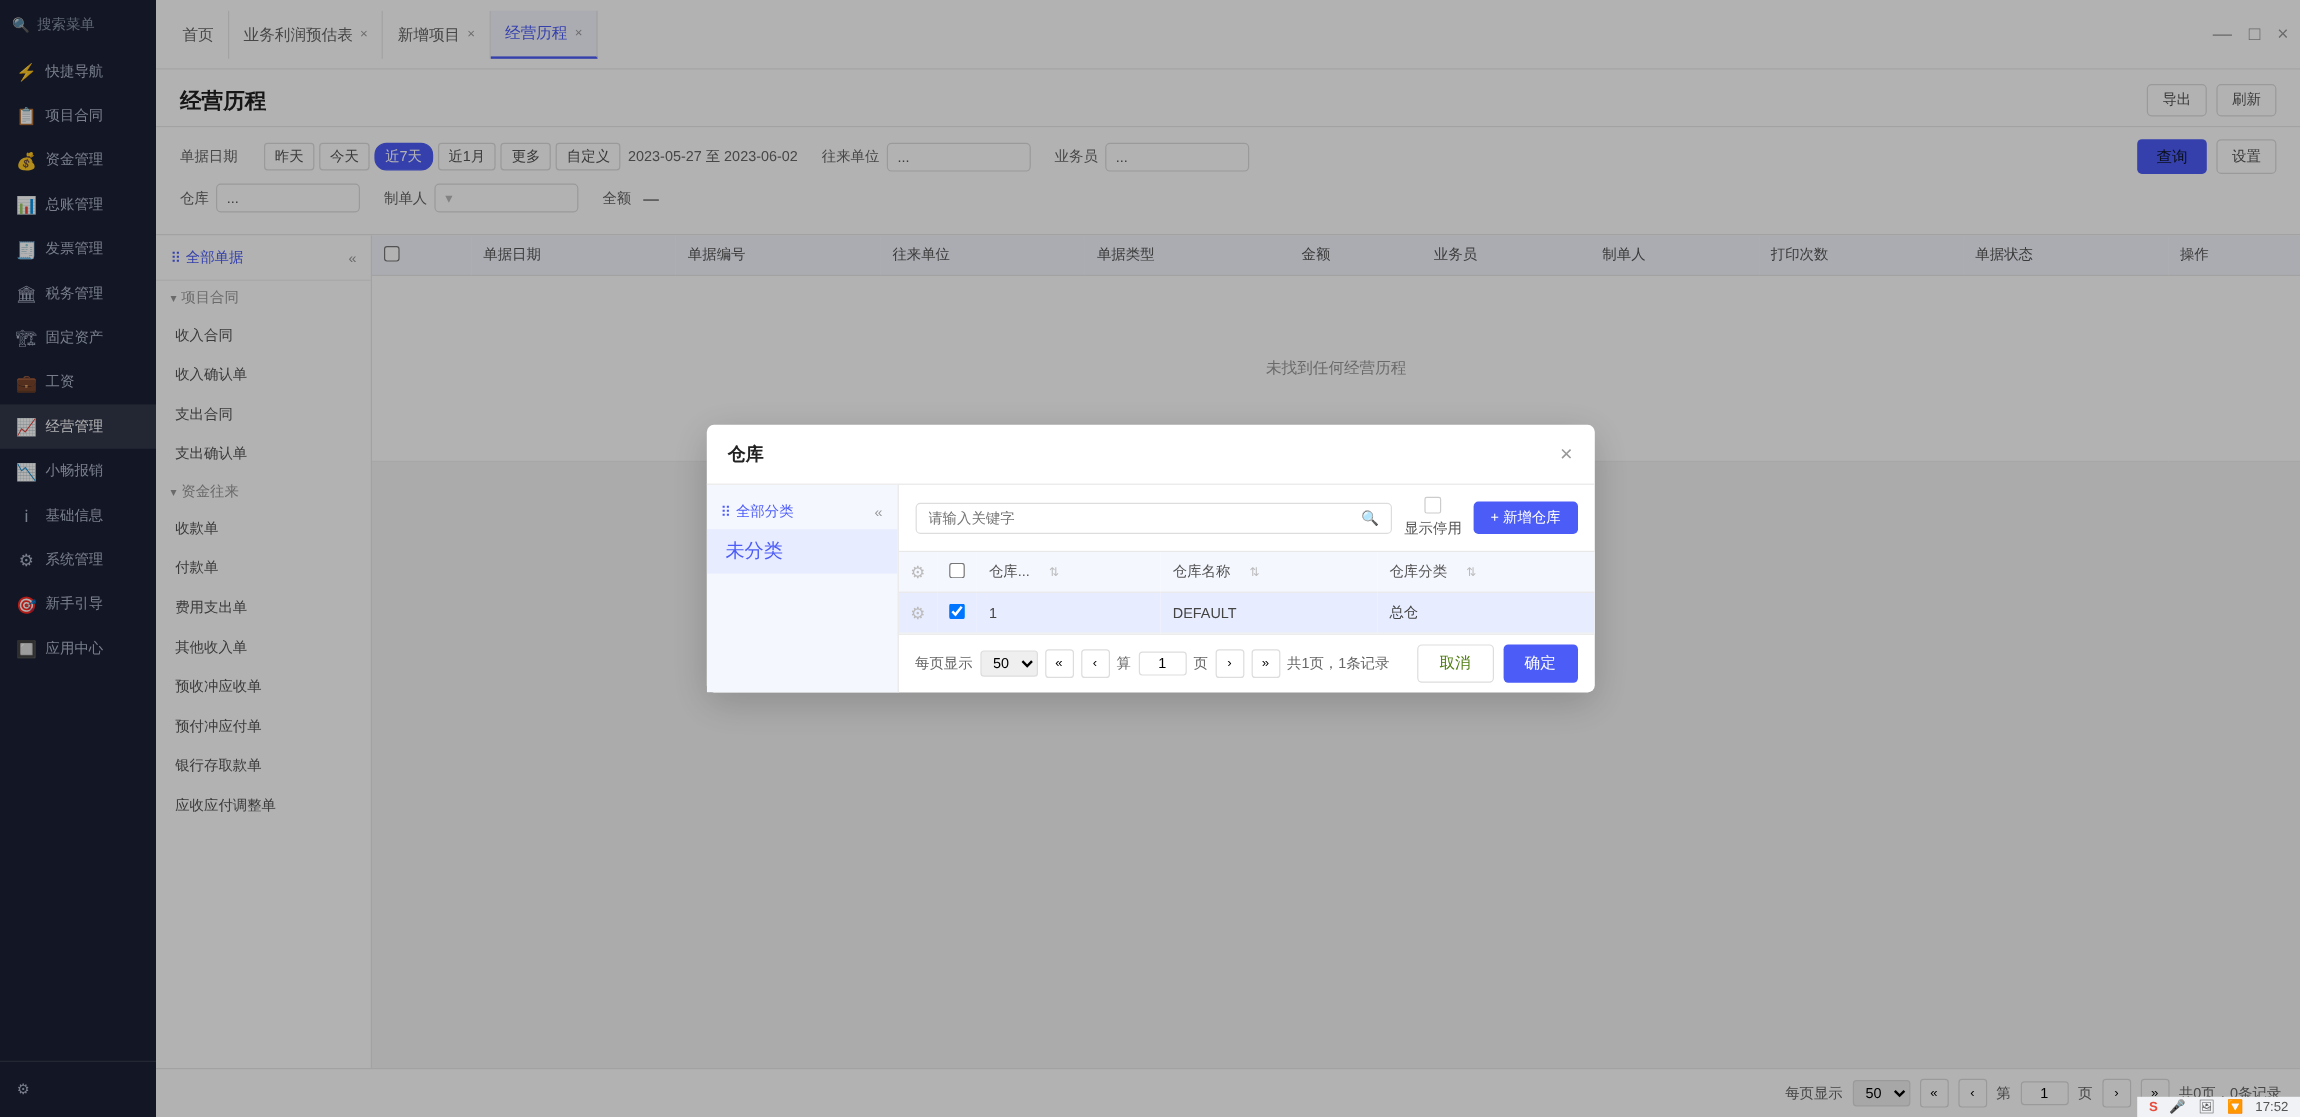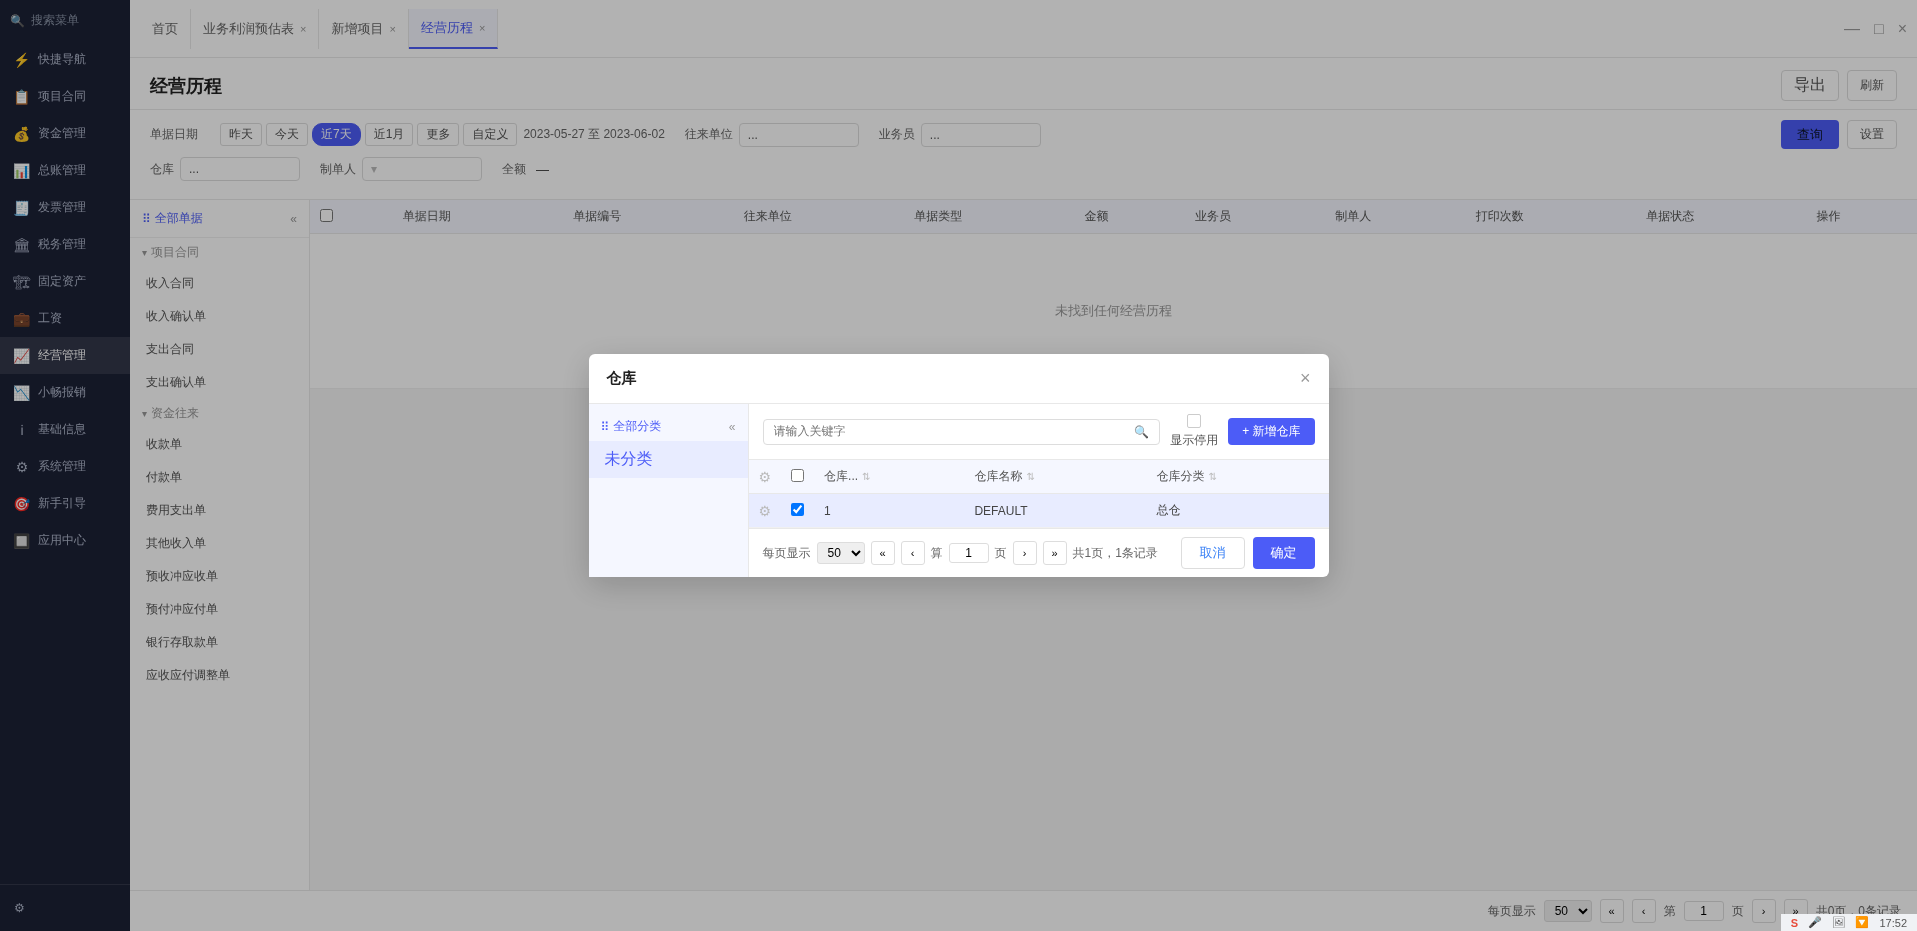--- a/index.html
+++ b/index.html
@@ -24,21 +24,21 @@
     .tab-bar { background: #fff; display: flex; align-items: center; border-bottom: 1px solid #e8e8e8; padding: 0 10px; height: 58px; flex-shrink: 0; }
     .tab { display: flex; align-items: center; padding: 0 12px; height: 40px; cursor: pointer; font-size: 13px; color: #666; border-right: 1px solid #e8e8e8; gap: 6px; }
     .tab.active { color: #4c5cf7; border-bottom: 2px solid #4c5cf7; background: #f5f6ff; }
     .tab-close { font-size: 11px; color: #999; cursor: pointer; }
     .window-controls { margin-left: auto; display: flex; gap: 8px; }
 
     
     .page-header { display: flex; align-items: center; padding: 12px 20px 8px; background: #fff; border-bottom: 1px solid #e8e8e8; flex-shrink: 0; }
     .page-title { font-size: 18px; font-weight: 600; color: #222; }
     .page-actions { margin-left: auto; display: flex; gap: 8px; }
-    .btn-export { background: transparent; border: 1px solid #ddd; padding: 4px 12px; border-radius: 4px; cursor: pointer; font-size: 16px; color: #555; }
+    .btn-export { background: transparent; border: 1px solid #ddd; padding: 4px 12px; border-radius: 4px; cursor: pointer; font-size: 12px; color: #555; }
     .btn-refresh { background: transparent; border: 1px solid #ddd; padding: 4px 12px; border-radius: 4px; cursor: pointer; font-size: 12px; color: #555; }
 
     
     .filter-area { background: #fff; padding: 10px 20px; border-bottom: 1px solid #e8e8e8; flex-shrink: 0; }
     .filter-row { display: flex; align-items: center; gap: 20px; margin-bottom: 8px; flex-wrap: wrap; }
     .filter-item { display: flex; align-items: center; gap: 6px; }
     .filter-label { font-size: 12px; color: #666; white-space: nowrap; }
     .filter-date-btns { display: flex; gap: 4px; padding-left: 16px; }
     .date-btn { padding: 2px 8px; border: 1px solid #ddd; border-radius: 3px; background: transparent; cursor: pointer; font-size: 12px; color: #555; }
     .date-btn.active { background: #4c5cf7; color: #fff; border-color: #4c5cf7; border-radius: 10px; }
@@ -79,37 +79,37 @@
     .modal-title { font-size: 15px; font-weight: 600; color: #222; }
     .modal-close { cursor: pointer; color: #999; font-size: 18px; }
     .modal-body { display: flex; flex: 1; overflow: hidden; }
     .modal-left { width: 160px; background: #f5f7ff; border-right: 1px solid #e8e8e8; padding: 8px 0; flex-shrink: 0; }
     .modal-left-header { display: flex; align-items: center; justify-content: space-between; padding: 6px 12px; font-size: 12px; color: #4c5cf7; }
     .modal-left-item { padding: 8px 16px; font-size: 16px; color: #333; cursor: pointer; }
     .modal-left-item.active { background: #e8ecff; color: #4c5cf7; }
     .modal-right { flex: 1; display: flex; flex-direction: column; overflow: hidden; }
     .modal-search-bar { display: flex; align-items: center; justify-content: space-between; padding: 10px 14px; border-bottom: 1px solid #e8e8e8; gap: 10px; }
     .modal-search-input { flex: 1; border: 1px solid #ddd; border-radius: 4px; padding: 5px 10px; font-size: 12px; display: flex; align-items: center; gap: 6px; color: #999; }
-    .modal-search-input input { border: none; outline: none; flex: 1; font-size: 12px; color: #333; font-family: Liberation Mono, monospace; }
+    .modal-search-input input { border: none; outline: none; flex: 1; font-size: 12px; color: #333; }
     .show-disabled { display: flex; align-items: center; gap: 4px; font-size: 12px; color: #555; flex-direction: column; }
     .checkbox { width: 14px; height: 14px; border: 1px solid #ccc; border-radius: 2px; display: inline-block; cursor: pointer; }
     .btn-add-warehouse { background: #4c5cf7; color: #fff; border: none; padding: 5px 14px; border-radius: 4px; cursor: pointer; font-size: 12px; white-space: nowrap; }
     .modal-table-wrap { flex: 1; overflow: auto; }
     .modal-table { width: 100%; border-collapse: collapse; font-size: 12px; }
     .modal-table th { background: #f5f7ff; padding: 8px 10px; text-align: left; color: #555; font-weight: 500; border-bottom: 1px solid #e8e8e8; white-space: nowrap; }
     .modal-table td { padding: 8px 10px; border-bottom: 1px solid #f0f0f0; }
     .modal-table tr.selected td { background: #e8ecff; }
     .modal-footer { display: flex; align-items: center; justify-content: space-between; padding: 8px 14px; border-top: 1px solid #e8e8e8; font-size: 12px; color: #666; }
     .modal-footer-right { display: flex; gap: 8px; }
-    .btn-cancel { background: #fff; border: 1px solid #ddd; padding: 6px 18px; border-radius: 4px; cursor: pointer; font-size: 13px; color: #3b82f6; }
+    .btn-cancel { background: #fff; border: 1px solid #ddd; padding: 6px 18px; border-radius: 4px; cursor: pointer; font-size: 13px; color: #4d7c0f; }
     .btn-confirm { background: #4c5cf7; color: #fff; border: none; padding: 6px 18px; border-radius: 4px; cursor: pointer; font-size: 13px; }
     .modal-pagination { display: flex; align-items: center; gap: 6px; }
     .sort-icon { color: #bbb; font-size: 10px; margin-left: 2px; }
     .gear-icon-sm { color: #bbb; font-size: 14px; cursor: pointer; }
-    .col-sort { display: flex; align-items: center; gap: 2px; }
+    .col-sort { display: flex; align-items: center; gap: 14px; }
   </style>
 </head>
 <body>
 
 <div class="app-container">
 
   <div class="sidebar">
     <div class="sidebar-search">
       <span>🔍</span>
       <span>搜索菜单</span>

